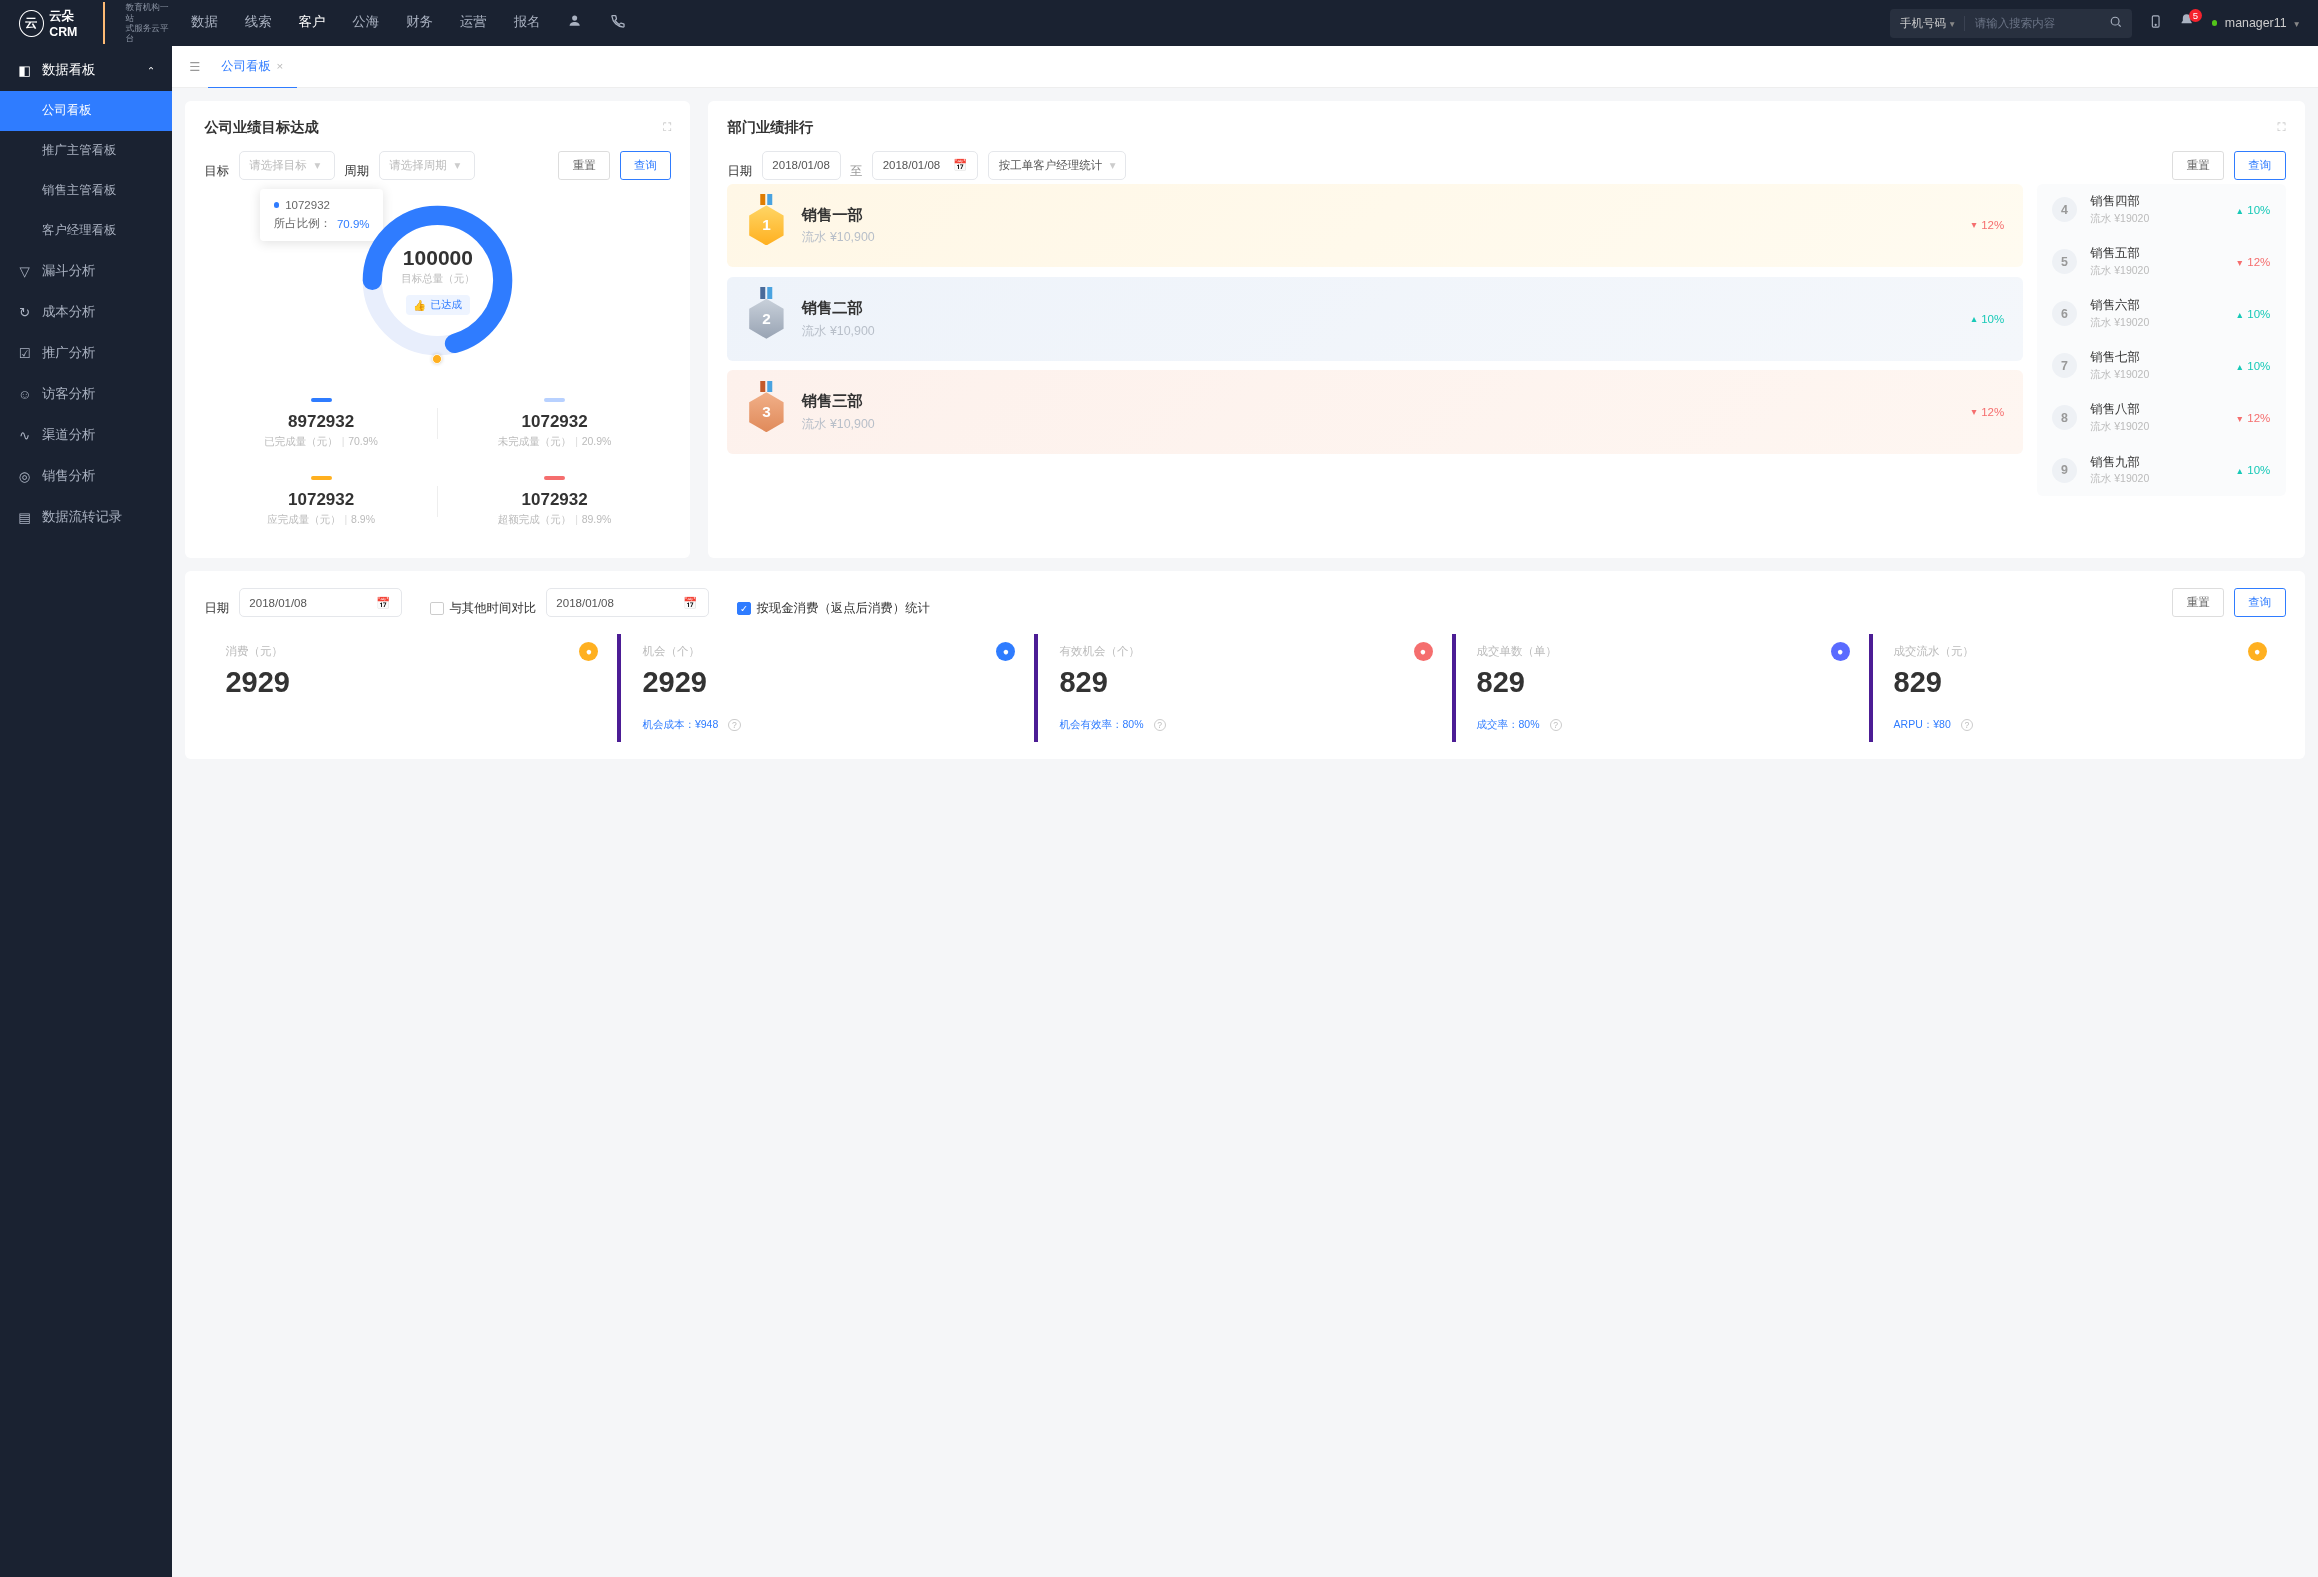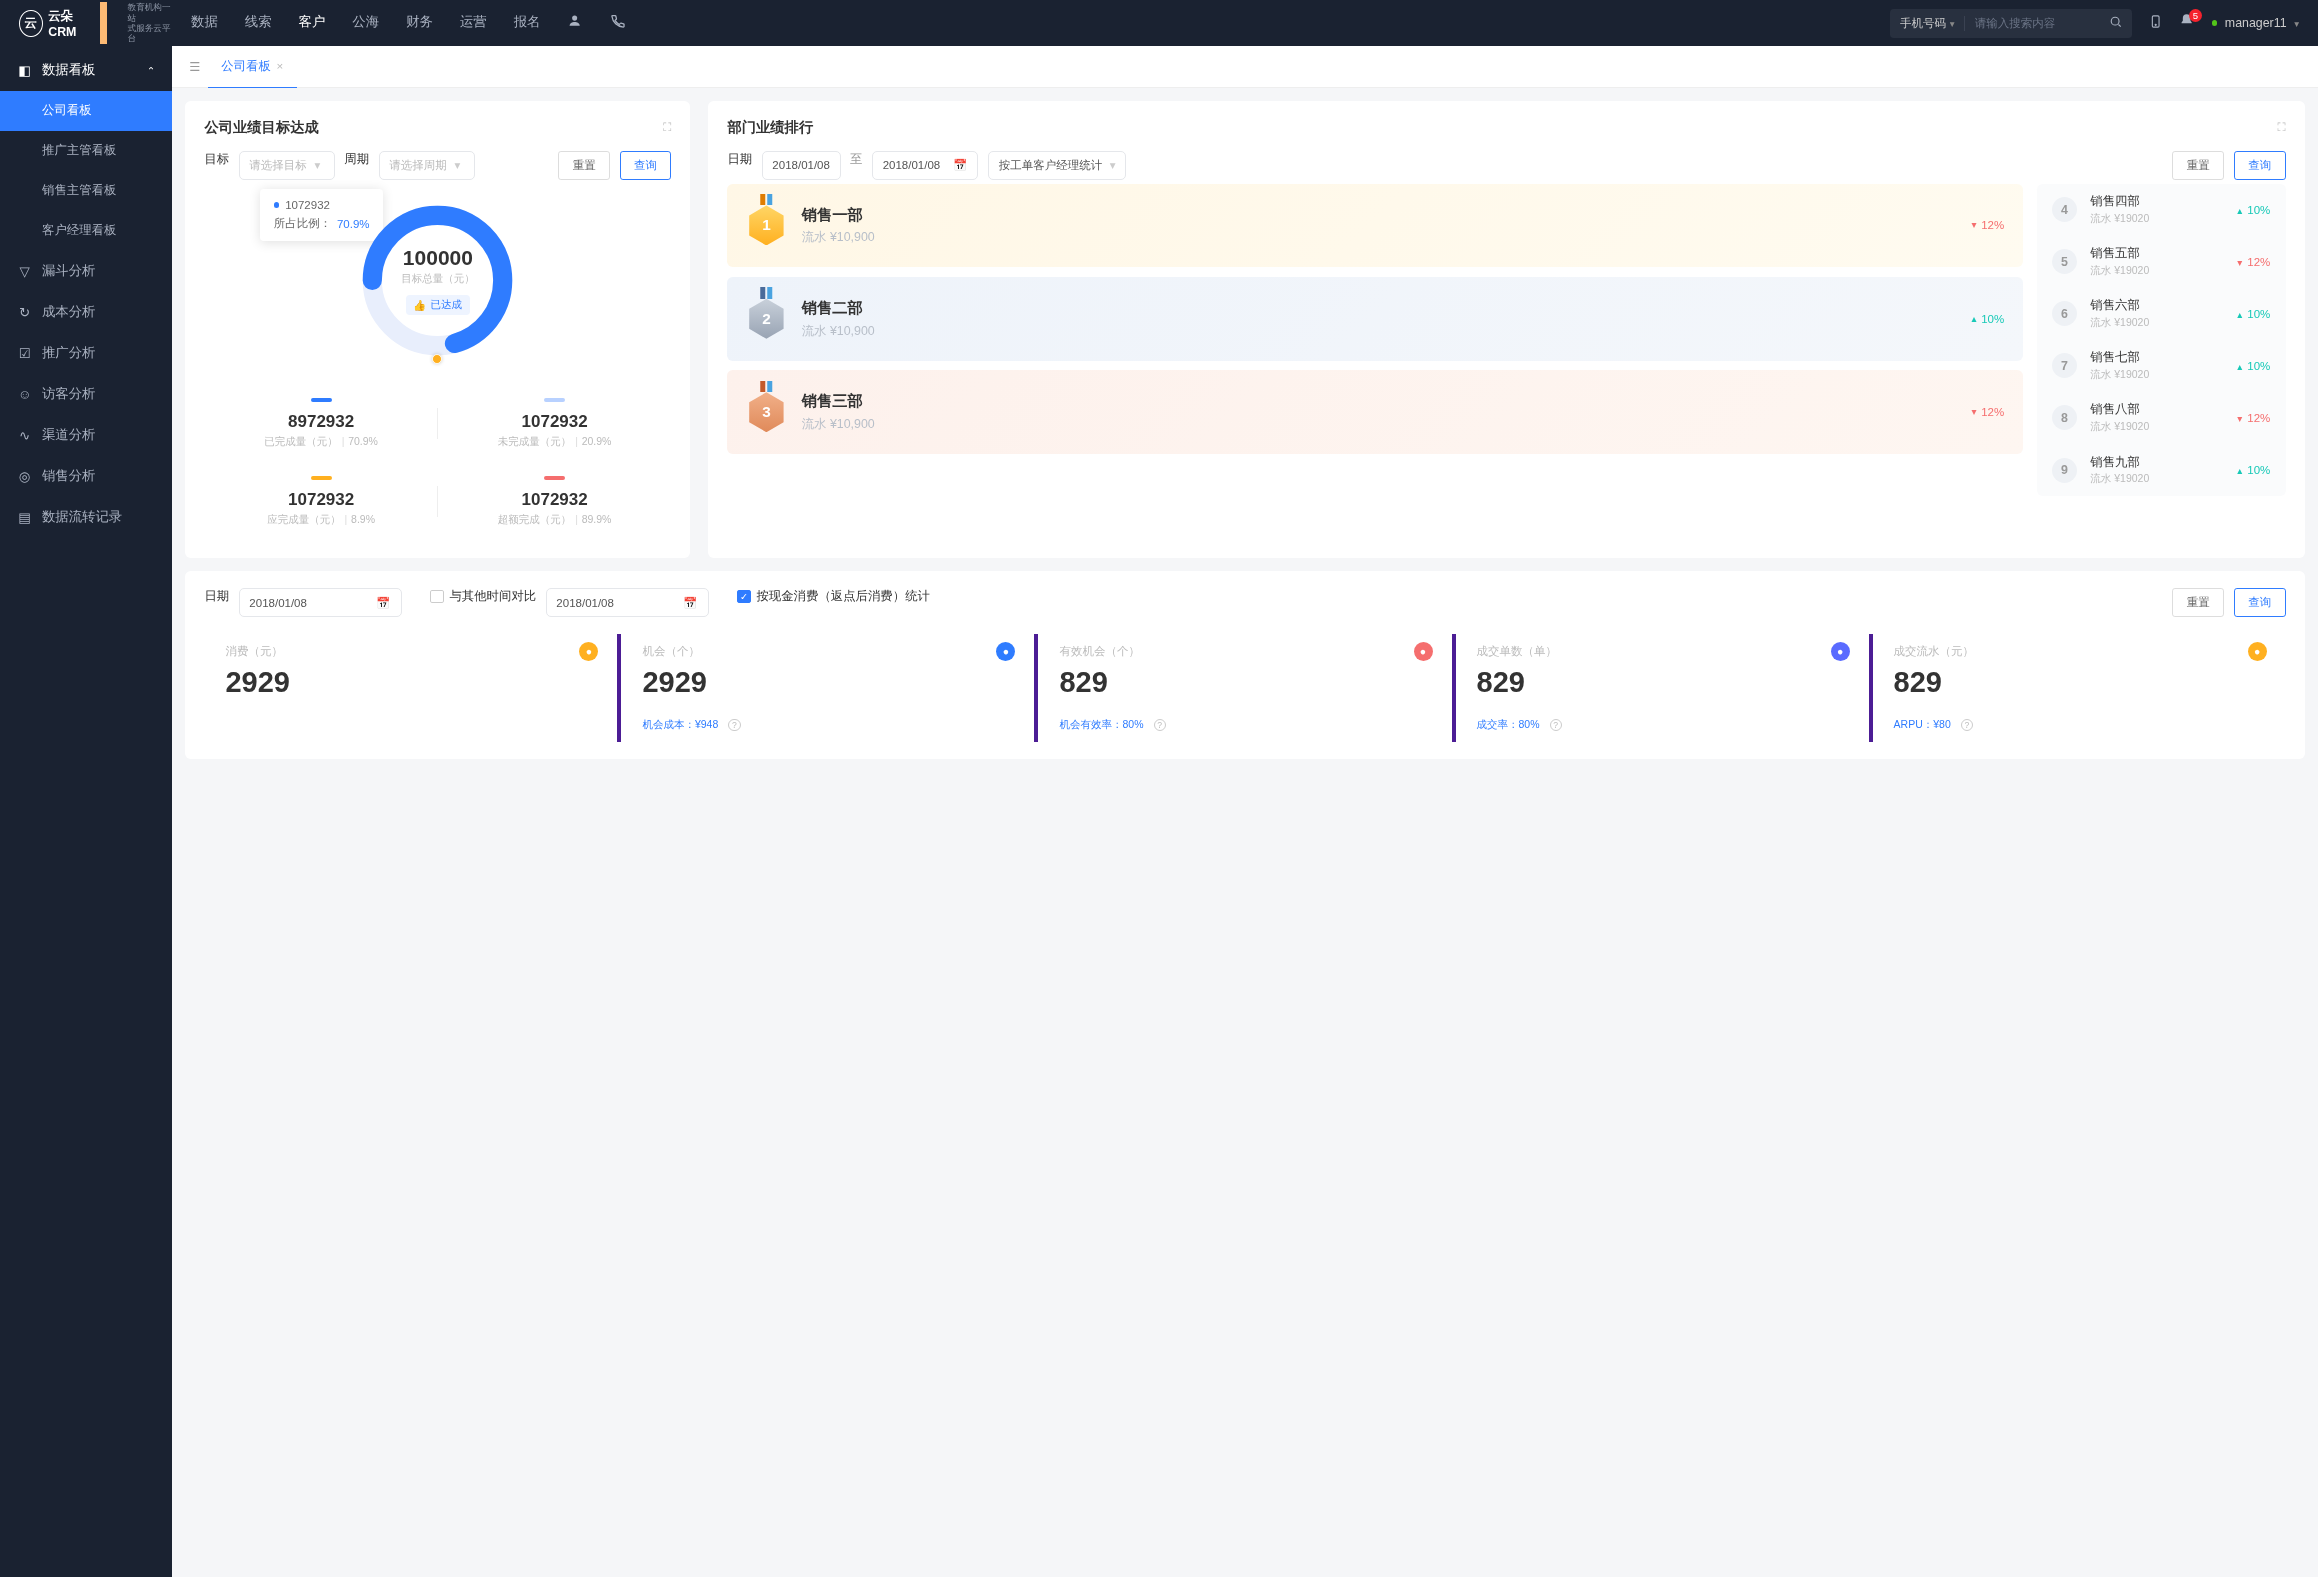--- a/index.html
+++ b/index.html
@@ -3,21 +3,21 @@
 <meta charset="utf-8">
 <style>
 * { margin: 0; padding: 0; box-sizing: border-box; font-family: -apple-system, "PingFang SC", "Microsoft YaHei", sans-serif; }
 body { background: #f5f6f8; color: #333; font-size: 12.4px; overflow-x: hidden; }
 
 
 .header { height: 46px; background: #1a2231; display: flex; align-items: center; padding: 0 19px; color: #fff; }
 .logo { display: flex; align-items: center; gap: 5.7px; width: 153px; }
 .logo-icon { width: 27px; height: 27px; border: 1.9px solid #fff; border-radius: 50%; display:flex; align-items:center; justify-content:center; font-size:12.4px; font-weight:bold; position:relative; }
 .logo-text { font-size: 12.4px; font-weight: bold; }
-.logo-sub { font-size: 8.6px; color: #8a93a3; border-left: 7px solid #fdba74; padding-left: 21px; line-height: 1.2; }
+.logo-sub { font-size: 8.6px; color: #8a93a3; border-left: 2px solid #fdba74; padding-left: 21px; line-height: 1.2; }
 .nav { display: flex; gap: 27px; margin-left: 19px; }
 .nav a { color: #aab2c1; font-size: 13.4px; cursor: pointer; }
 .nav a.active { color: #fff; font-weight: 500; }
 .header-icon { color: #aab2c1; font-size: 15.3px; cursor: pointer; }
 .header-right { margin-left: auto; display: flex; align-items: center; gap: 17px; }
 .search-wrap { display: flex; align-items: center; background: #28303f; border-radius: 3.8px; height: 29px; }
 .search-sel { padding: 0 9.6px; color: #ccc; font-size: 11.5px; display:flex; align-items:center; gap:3.8px; border-right:1px solid #3a4252; cursor:pointer; }
 .search-inp { background: transparent; border: 0; outline: 0; color: #fff; padding: 0 9.6px; width: 134px; font-size: 11.5px; }
 .search-inp::placeholder { color: #6a7385; }
 .search-btn { padding: 0 9.6px; color: #aab2c1; cursor:pointer; }
@@ -46,21 +46,21 @@
 .tab.active { color: #2f7cff; border-bottom-color: #2f7cff; }
 .tab .x { color: #bbb; font-size: 11.5px; }
 
 .content { padding: 13.4px; display: flex; flex-direction: column; gap: 13.4px; }
 .row { display: flex; gap: 18px; }
 .card { background: #fff; border-radius: 5.7px; padding: 17px 19px; flex: 1; }
 .card.small { flex: 0 0 505px; }
 .card-header { display: flex; align-items: center; justify-content: space-between; margin-bottom: 13.4px; }
 .card-title { font-size: 14.3px; font-weight: 600; color: #333; }
 .expand { color: #bbb; cursor:pointer; font-size: 11.5px; }
-.filters { display: flex; align-items: flex-start; gap: 9.6px; flex-wrap: wrap; }
+.filters { display: flex; align-items: flex-end; gap: 9.6px; flex-wrap: wrap; }
 .filters .label { font-size: 12.4px; color: #333; font-weight:500; }
 .sel, .date { border: 1px solid #e5e7eb; border-radius: 5px; height: 29px; padding: 0 9.6px; display: flex; align-items: center; gap: 7.6px; font-size: 11.5px; color: #bbb; background:#fff; cursor:pointer; }
 .sel .caret2 { color: #ccc; }
 .date { color: #555; }
 .btn { height: 29px; padding: 0 13.4px; border-radius: 2.9px; border: 1px solid #ddd; background: #fff; font-size: 11.5px; color: #666; cursor: pointer; }
 .btn.primary { border-color: #2f7cff; color: #2f7cff; }
 .spacer { flex:1; }
 .to { color:#999; }
 
 

